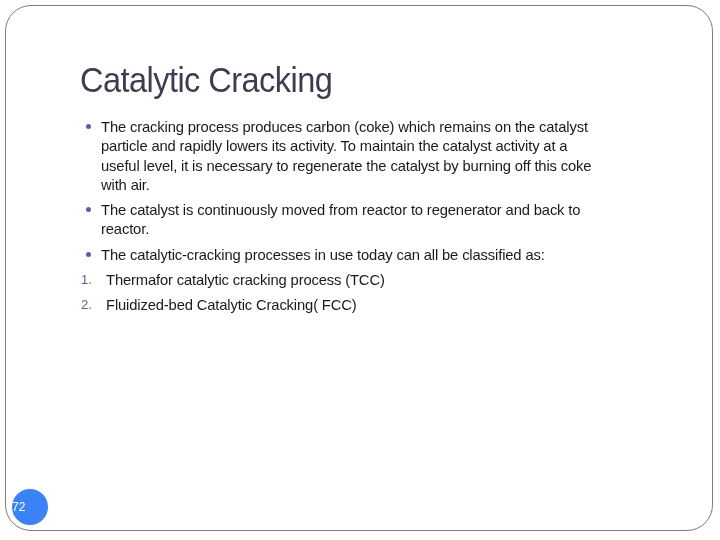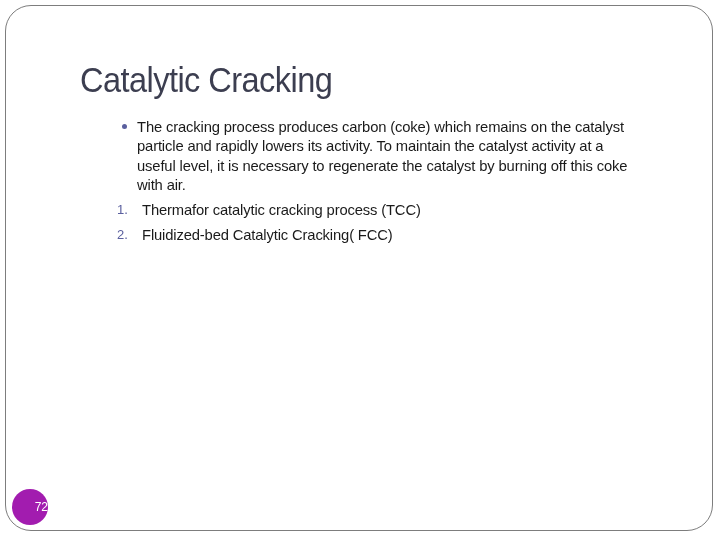--- a/index.html
+++ b/index.html
@@ -40,21 +40,20 @@
     .content {
       position: absolute;
       left: 80px;
       top: 117px;
       width: 600px;
     }
     .item {
       position: relative;
       padding-left: 21px;
       margin-bottom: 6px;
-      margin-left: 36px;
     }
     .bullet {
       position: absolute;
       left: 6px;
       top: 7px;
       width: 5px;
       height: 5px;
       border-radius: 50%;
       background: #5a5f9e;
     }
@@ -79,48 +78,57 @@
       transform: scaleX(0.985);
       transform-origin: left top;
     }
     .page-badge {
       position: absolute;
       left: 12px;
       top: 489px;
       width: 36px;
       height: 36px;
       border-radius: 50%;
-      background: #a21caf;
+      background: #3b82f6;
       color: #ffffff;
       font-size: 12px;
       line-height: 36px;
-      text-align: right;
+      text-align: left;
     }
   </style>
 </head>
 <body>
 
 <div class="slide-frame"></div>
 
 <div class="title">Catalytic Cracking</div>
 
 <div class="content">
 
   <div class="item">
     <span class="bullet"></span>
     <span class="line">The cracking process produces carbon (coke) which remains on the catalyst</span>
     <span class="line">particle and rapidly lowers its activity. To maintain the catalyst activity at a</span>
     <span class="line">useful level, it is necessary to regenerate the catalyst by burning off this coke</span>
     <span class="line">with air.</span>
   </div>
 
+  <div class="item">
+    <span class="bullet"></span>
+    <span class="line">The catalyst is continuously moved from reactor to regenerator and back to</span>
+    <span class="line">reactor.</span>
+  </div>
 
 
 
 
+  <div class="item">
+    <span class="bullet"></span>
+    <span class="line">The catalytic-cracking processes in use today can all be classified as:</span>
+  </div>
 
   <div class="item num-item">
     <span class="num">1.</span>
     <span class="line">Thermafor catalytic cracking process (TCC)</span>
   </div>
 
   <div class="item num-item">
     <span class="num">2.</span>
     <span class="line">Fluidized-bed Catalytic Cracking( FCC)</span>
   </div>

